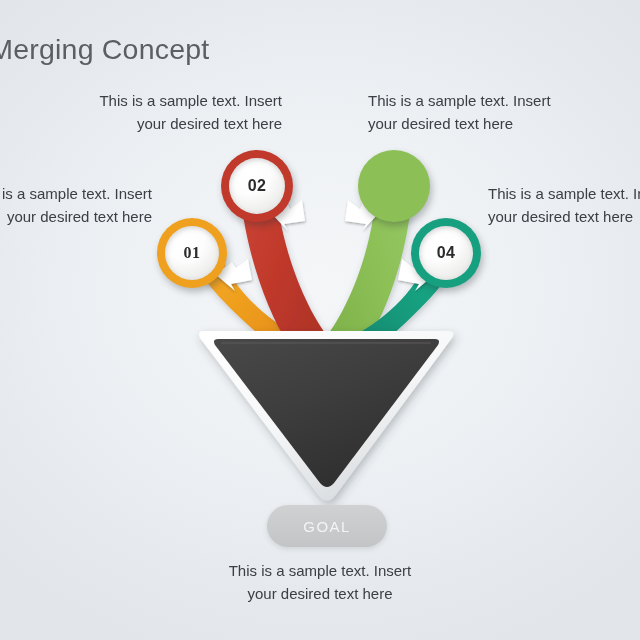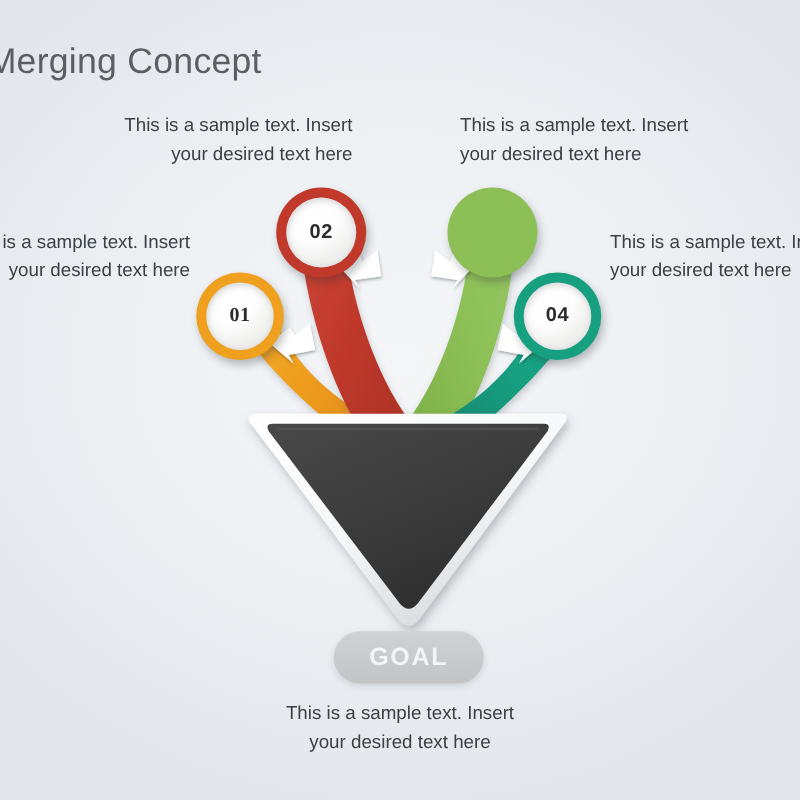--- a/index.html
+++ b/index.html
@@ -102,23 +102,23 @@
     height: 42px;
     border-radius: 21px;
     background: linear-gradient(180deg, #cfd1d2 0%, #c8cacb 55%, #c2c4c5 100%);
     box-shadow: 0 2px 5px rgba(90,95,100,0.18);
     display: flex;
     align-items: center;
     justify-content: center;
   }
   #goal .goal-label {
     color: #f2f4f5;
-    font-size: 20px;
+    font-size: 15px;
     letter-spacing: 1.4px;
-    font-weight: 700;
+    font-weight: 400;
     user-select: none;
   }
 </style>
 </head>
 <body>
 
 <div id="slide">
 
   <div id="title">ws Merging Concept</div>
 

